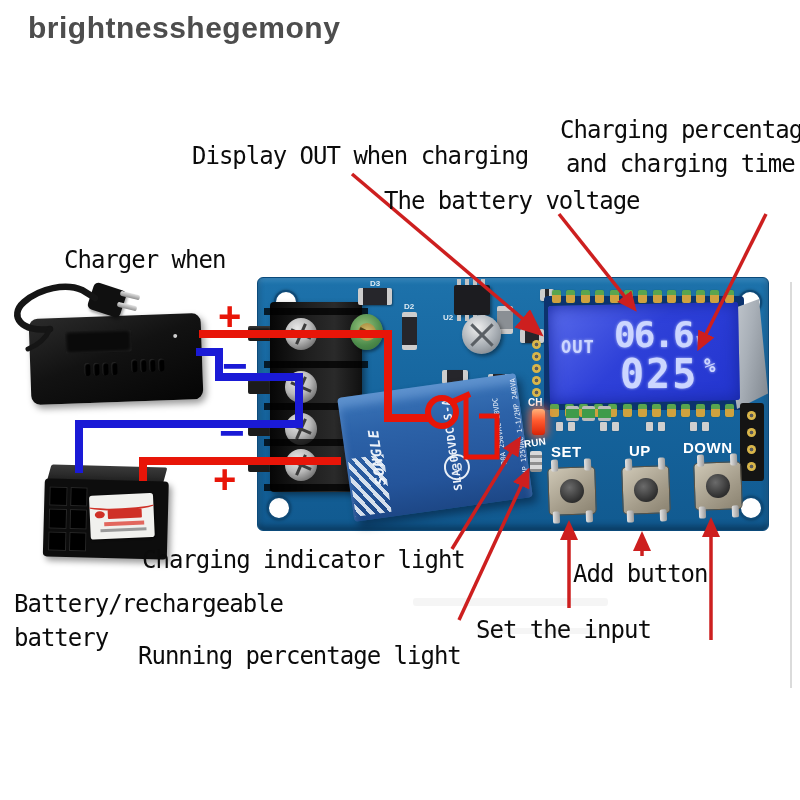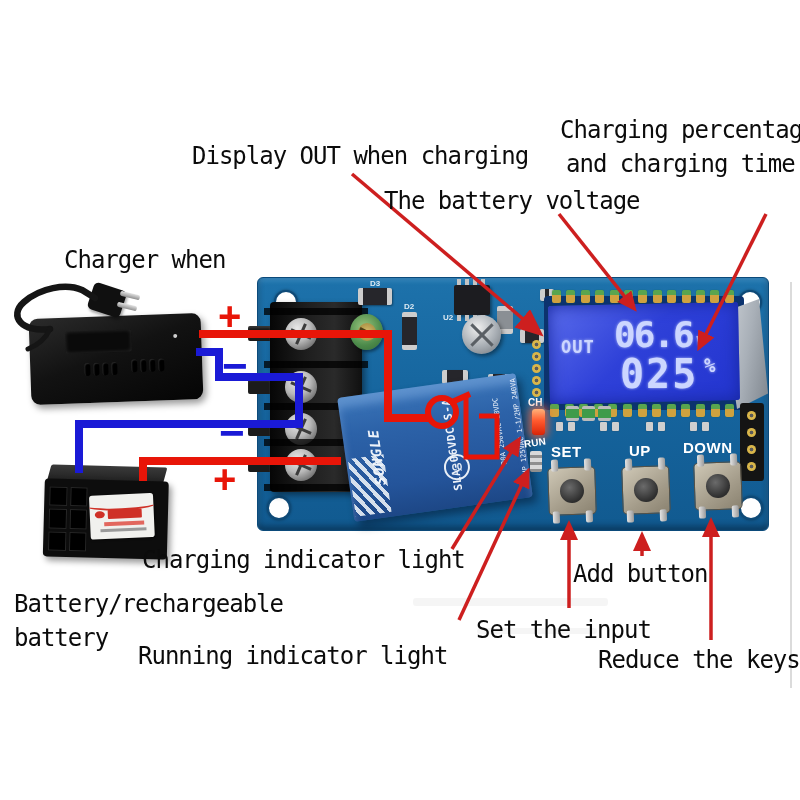--- a/index.html
+++ b/index.html
@@ -98,20 +98,21 @@
   .blabel .bar1{position:absolute;left:18px;top:15px;width:34px;height:9px;background:#cf3127;border-radius:1px;}
   .blabel .bar2{position:absolute;left:14px;top:27px;width:40px;height:4px;background:#e2675e;}
   .blabel .bar3{position:absolute;left:10px;top:34px;width:46px;height:3px;background:#9a9a9a;}
   .ghost{background:#ececec;opacity:.55;border-radius:3px;}
 </style>
 </head>
 <body>
 
 <div id="stage">
 
+  <div class="abs wm">brightnesshegemony</div>
 
   <div class="abs ghost" style="left:413px;top:598px;width:195px;height:8px;"></div>
   <div class="abs ghost" style="left:477px;top:628px;width:120px;height:6px;"></div>
 
   <div class="abs pcb"></div>
   <div class="abs hole" style="left:274px;top:290px;"></div>
   <div class="abs hole" style="left:267px;top:496px;"></div>
   <div class="abs hole" style="left:738px;top:290px;"></div>
   <div class="abs hole" style="left:739px;top:496px;"></div>
 
@@ -326,17 +327,16 @@
   <div class="abs sym red" style="left:213px;top:459px;">+</div>
 
   <div class="abs note" style="left:150px;top:142px;z-index:60;margin-left:42px;">Display OUT when charging</div>
   <div class="abs note" style="left:560px;top:116px;z-index:60;">Charging percentage</div>
   <div class="abs note" style="left:566px;top:150px;z-index:60;">and charging time</div>
   <div class="abs note" style="left:384px;top:187px;z-index:60;">The battery voltage</div>
   <div class="abs note" style="left:64px;top:246px;z-index:60;">Charger when</div>
   <div class="abs note" style="left:142px;top:546px;z-index:60;">Charging indicator light</div>
   <div class="abs note" style="left:14px;top:590px;z-index:60;">Battery/rechargeable</div>
   <div class="abs note" style="left:14px;top:624px;z-index:60;">battery</div>
-  <div class="abs note" style="left:138px;top:642px;z-index:60;">Running indicator light</div>
+  <div class="abs note" style="left:138px;top:642px;z-index:60;">Running percentage light</div>
   <div class="abs note" style="left:573px;top:560px;z-index:60;">Add button</div>
   <div class="abs note" style="left:476px;top:616px;z-index:60;">Set the input</div>
-  <div class="abs note" style="left:598px;top:646px;z-index:60;">Reduce the keys</div>
 </div>
 
 </body></html>

